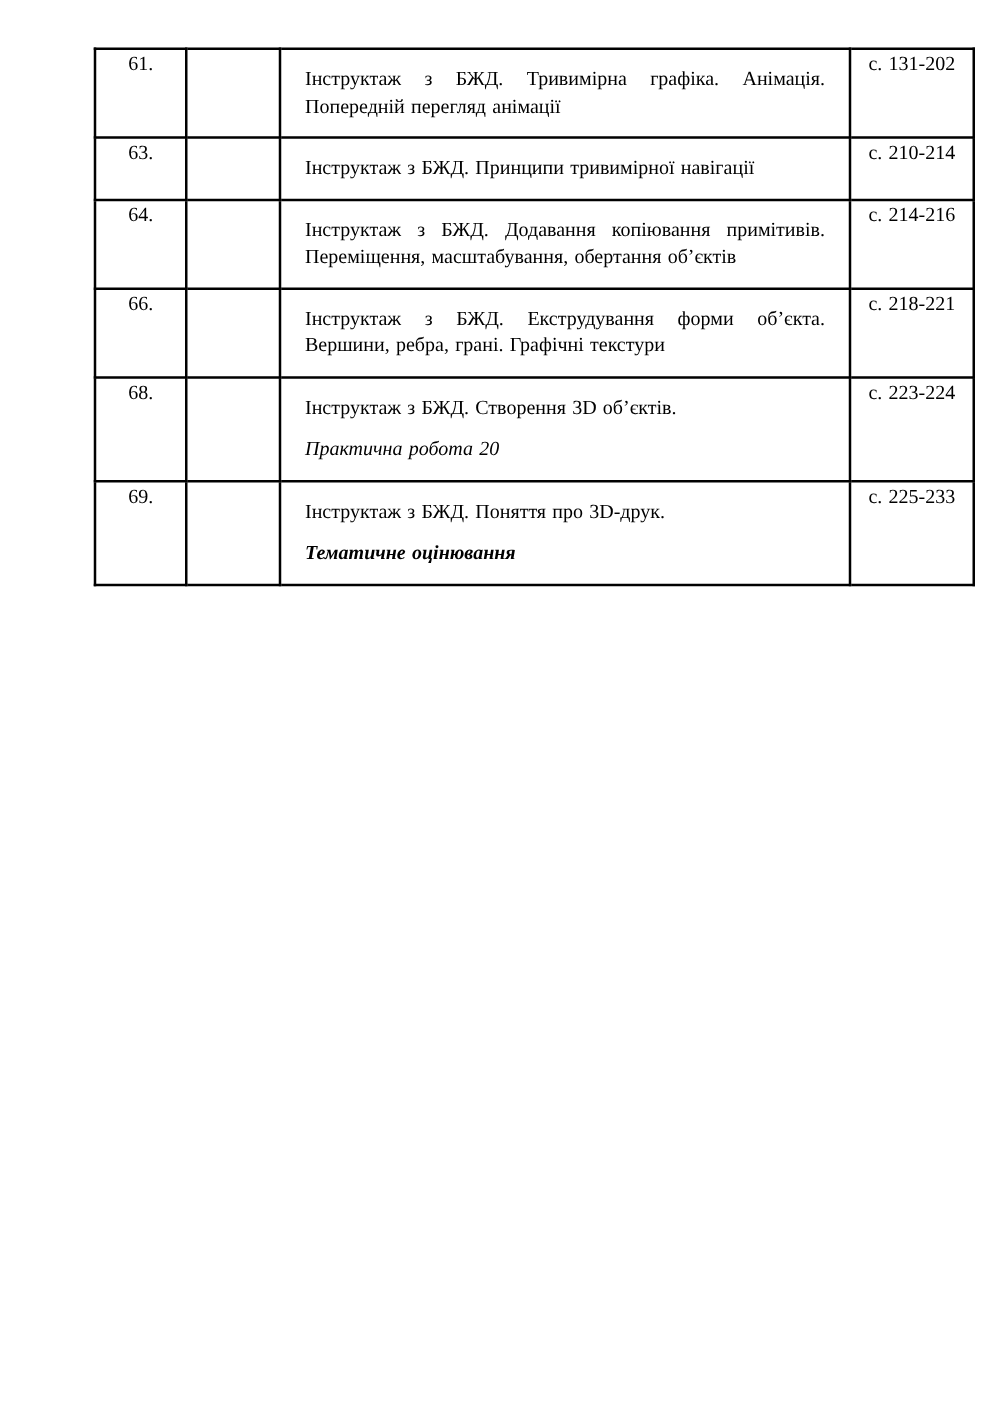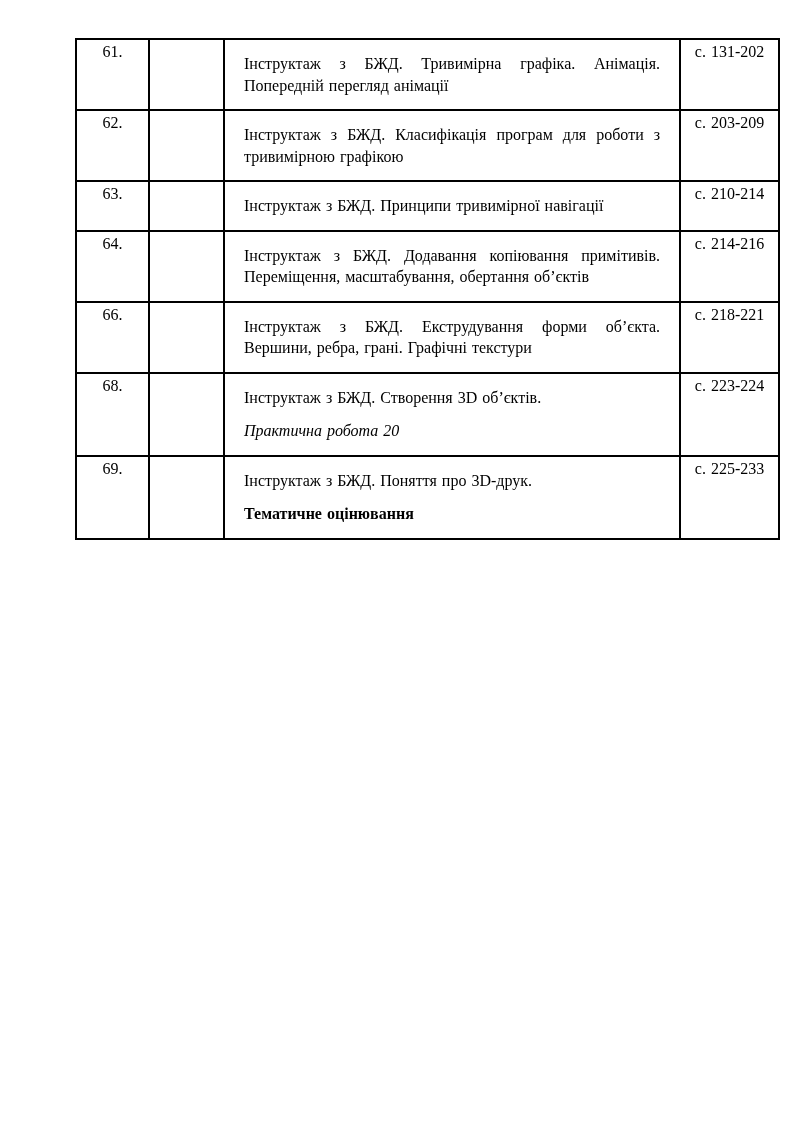--- a/index.html
+++ b/index.html
@@ -43,49 +43,41 @@
     margin: 12px;
     text-align: justify;
   }
   td.cell-pages {
     text-align: center;
     vertical-align: middle;
     padding: 1px 2px;
     white-space: nowrap;
   }
   .seg-i { font-style: italic; }
-  .seg-bi { font-weight: bold; }
+  .seg-bi { font-style: italic; font-weight: bold; }
 </style>
 </head>
 <body>
 
 <div class="page">
   <table class="schedule">
     <colgroup>
         <col style="width: 73px;">
         <col style="width: 75px;">
         <col style="width: 456px;">
         <col style="width: 99px;">
       </colgroup>
     <tbody>
         <tr>
           <td class="cell-num">61.</td>
           <td class="cell-blank"></td>
           <td class="cell-topic">
             <p><span>Інструктаж з БЖД. Тривимірна графіка.  Анімація. Попередній перегляд анімації</span></p>
           </td>
           <td class="cell-pages">с. 131-202</td>
-        </tr>
-        <tr>
-          <td class="cell-num">62.</td>
-          <td class="cell-blank"></td>
-          <td class="cell-topic">
-            <p><span>Інструктаж з БЖД. Класифікація програм для роботи з тривимірною графікою</span></p>
-          </td>
-          <td class="cell-pages">с. 203-209</td>
         </tr>
         <tr>
           <td class="cell-num">63.</td>
           <td class="cell-blank"></td>
           <td class="cell-topic">
             <p><span>Інструктаж з БЖД. Принципи тривимірної навігації</span></p>
           </td>
           <td class="cell-pages">с. 210-214</td>
         </tr>
         <tr>

